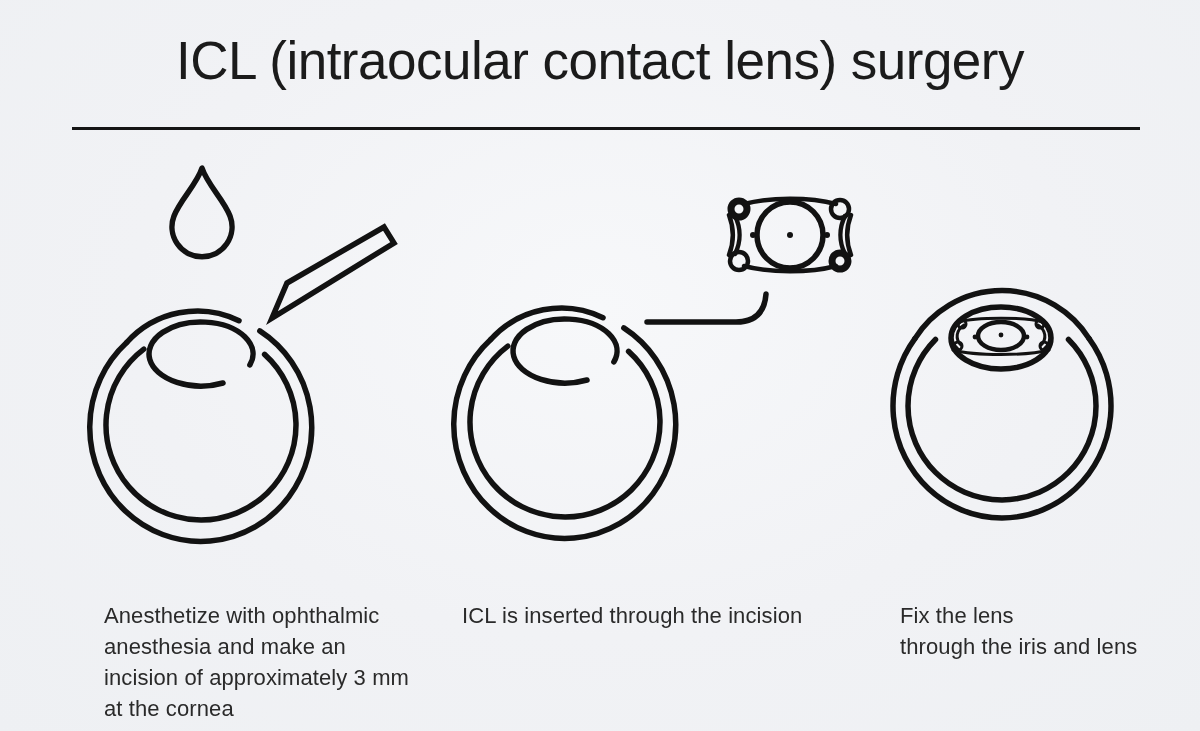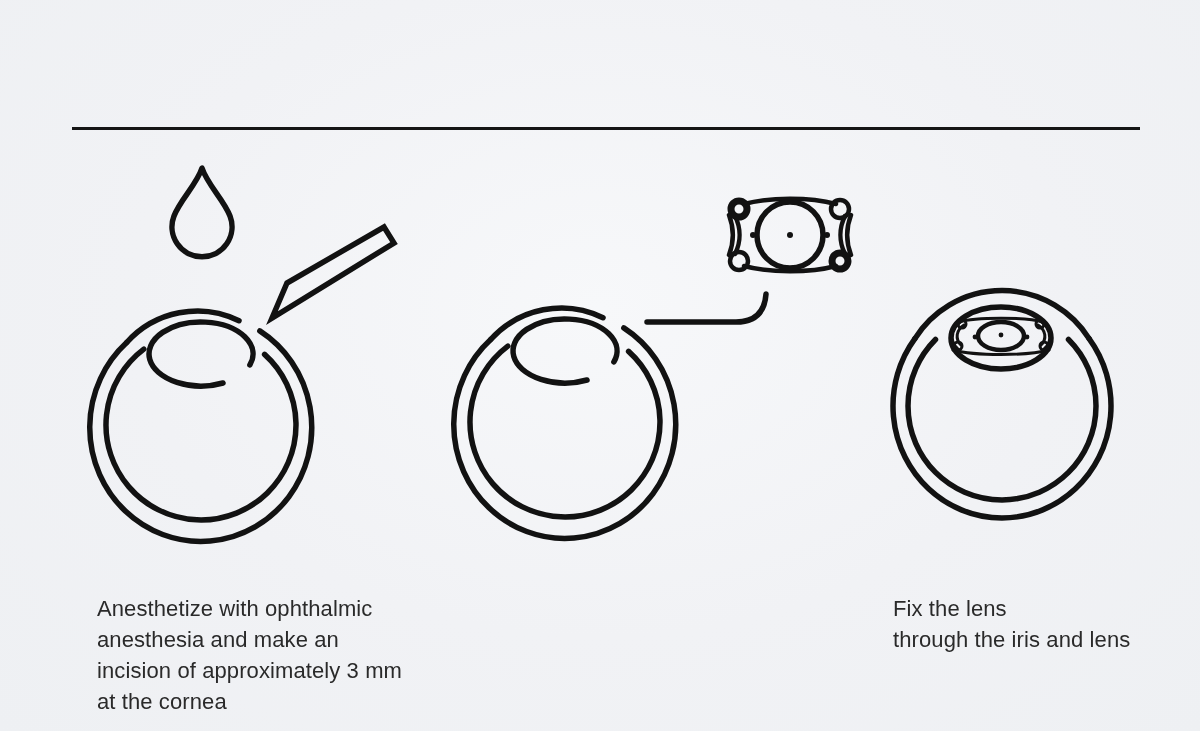--- a/index.html
+++ b/index.html
@@ -30,36 +30,37 @@
   .illustration{
     position:absolute;left:0;top:0;
   }
   .ln{fill:none;stroke:#121212;stroke-width:5.5;stroke-linecap:round;stroke-linejoin:round;}
   .ln-thin{fill:none;stroke:#121212;stroke-width:4.5;stroke-linecap:round;stroke-linejoin:round;}
   .ln-fine{fill:none;stroke:#121212;stroke-width:3;stroke-linecap:round;stroke-linejoin:round;}
   .dot{fill:#121212;stroke:none;}
   .hole{fill:none;stroke:#121212;stroke-width:7;}
   .caption{
     position:absolute;
-    margin:5px;
+    margin:12px;
     font-size:22px;
     line-height:31px;
     color:#2a2a2a;
     white-space:pre-line;
     letter-spacing:0.1px;
   }
   .caption-1{left:92px;top:588px;width:360px;}
   .caption-2{left:450px;top:588px;width:400px;}
   .caption-3{left:888px;top:588px;width:300px;}
 </style>
 </head>
 <body>
 
 <div class="canvas">
 
+  <h1 class="title">ICL (intraocular contact lens) surgery</h1>
   <div class="title-underline"></div>
 
   <svg class="illustration" width="1200" height="731" viewBox="0 0 1200 731">
 
     <defs>
 
       <g id="eye-incised">
 
         <path class="ln" d="M -74.3,-82.5 A 111,114 0 1 0 58.8,-94.1"></path>
 
@@ -142,16 +143,17 @@
           <circle class="dot" cx="1027" cy="337" r="2.4"></circle>
         </g>
       </g>
     </g>
   </svg>
 
   <p class="caption caption-1">Anesthetize with ophthalmic
 anesthesia and make an
 incision of approximately 3 mm
 at the cornea</p>
+  <p class="caption caption-2">ICL is inserted through the incision</p>
   <p class="caption caption-3">Fix the lens
 through the iris and lens</p>
 
 </div>
 
 </body></html>

